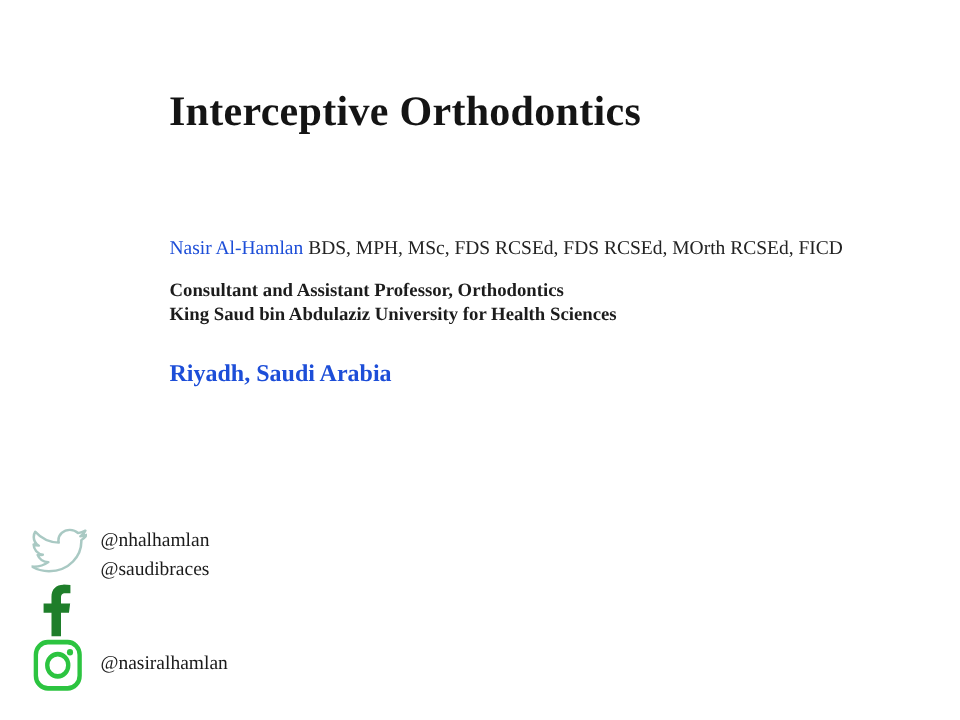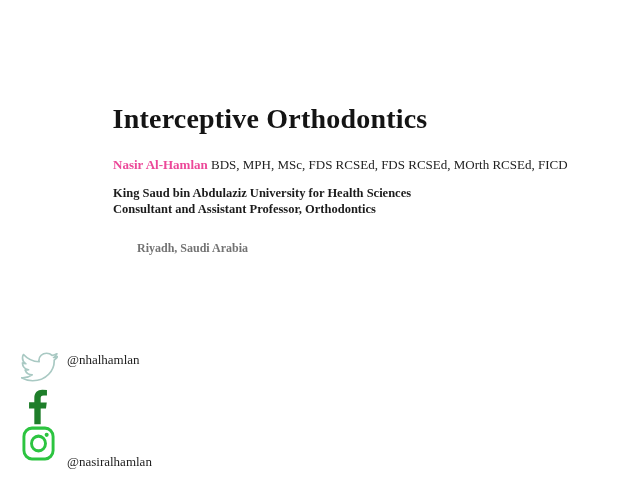--- a/index.html
+++ b/index.html
@@ -15,90 +15,89 @@
   .title {
     position: absolute;
     top: 59px;
     left: 0;
     width: 540px;
     text-align: center;
     font-size: 28px;
     font-weight: bold;
     letter-spacing: 0.2px;
     color: #141414;
-    margin-top: 44px;
   }
   .author-line {
     position: absolute;
     left: 113px;
     top: 157px;
     font-size: 13px;
     color: #222222;
     white-space: nowrap;
   }
-  .author-line .name { font-weight: bold; color: #ec4899; }
+  .author-line .name { font-weight: normal; color: #1d4ed8; }
   .affiliation {
     position: absolute;
     left: 113px;
     top: 186px;
     font-size: 12.5px;
     font-weight: bold;
     line-height: 15.5px;
     color: #1c1c1c;
     white-space: nowrap;
   }
   .location-line {
     position: absolute;
     left: 113px;
     top: 241px;
-    font-size: 12px;
+    font-size: 16px;
     font-weight: bold;
-    color: #737373;
+    color: #1d4ed8;
     white-space: nowrap;
-    margin-left: 24px;
   }
   .icon { position: absolute; }
   .twitter-icon  { left: 21px; top: 350px; }
   .facebook-icon { left: 15px; top: 384px; }
   .instagram-icon{ left: 21px; top: 425px; }
   .handle {
     position: absolute;
     left: 67px;
     font-size: 13px;
     font-weight: normal;
     color: #1b1b1b;
     white-space: nowrap;
   }
   .tw-handles { top: 350px; line-height: 19px; }
   .fb-handle  { top: 401px; }
-  .ig-handle  { top: 454px; }
+  .ig-handle  { top: 434px; }
 </style>
 </head>
 <body>
 
 <div class="slide">
 
   <div class="title">Interceptive Orthodontics</div>
 
   <div class="author-line"><span class="name">Nasir Al-Hamlan</span> <span>BDS, MPH, MSc, FDS RCSEd, FDS RCSEd, MOrth RCSEd, FICD</span></div>
 
   <div class="affiliation">
+    <div>Consultant and Assistant Professor, Orthodontics</div>
     <div>King Saud bin Abdulaziz University for Health Sciences</div>
-    <div>Consultant and Assistant Professor, Orthodontics</div>
   </div>
 
   <div class="location-line">Riyadh, Saudi Arabia</div>
 
   <span class="icon twitter-icon">
     <svg width="37" height="34" viewBox="0 0 24 24" preserveAspectRatio="none">
       <path fill="none" stroke="#a9c9c3" stroke-width="1.1" stroke-linejoin="round" d="M23.954 4.569c-.885.392-1.83.656-2.825.775 1.014-.611 1.794-1.574 2.163-2.723-.951.564-2.005.974-3.127 1.195-.897-.957-2.178-1.555-3.594-1.555-2.719 0-4.924 2.205-4.924 4.917 0 .39.045.765.127 1.124C7.691 8.094 4.066 6.13 1.64 3.161c-.427.722-.666 1.561-.666 2.475 0 1.71.87 3.213 2.188 4.096-.807-.026-1.566-.248-2.228-.616v.061c0 2.385 1.693 4.374 3.946 4.827-.413.111-.849.171-1.296.171-.314 0-.615-.03-.916-.086.631 1.953 2.445 3.377 4.604 3.417-1.68 1.319-3.809 2.105-6.102 2.105-.39 0-.779-.023-1.17-.067 2.189 1.394 4.768 2.209 7.557 2.209 9.054 0 13.999-7.496 13.999-13.986 0-.209 0-.42-.015-.63.961-.689 1.8-1.56 2.46-2.548z"></path>
     </svg>
   </span>
   <div class="handle tw-handles">
     <div>@nhalhamlan</div>
+    <div>@saudibraces</div>
   </div>
 
   <span class="icon facebook-icon">
     <svg width="46" height="46" viewBox="0 0 24 24">
       <path fill="#1e7e2a" d="M13.397 20.997v-8.196h2.765l.411-3.209h-3.176V7.548c0-.926.258-1.56 1.587-1.56h1.684V3.127A22.336 22.336 0 0 0 14.201 3c-2.444 0-4.122 1.492-4.122 4.231v2.355H7.332v3.209h2.753v8.202h3.312z"></path>
     </svg>
   </span>
 
   <span class="icon instagram-icon">
     <svg width="35" height="37" viewBox="0 0 24 24" preserveAspectRatio="none">

